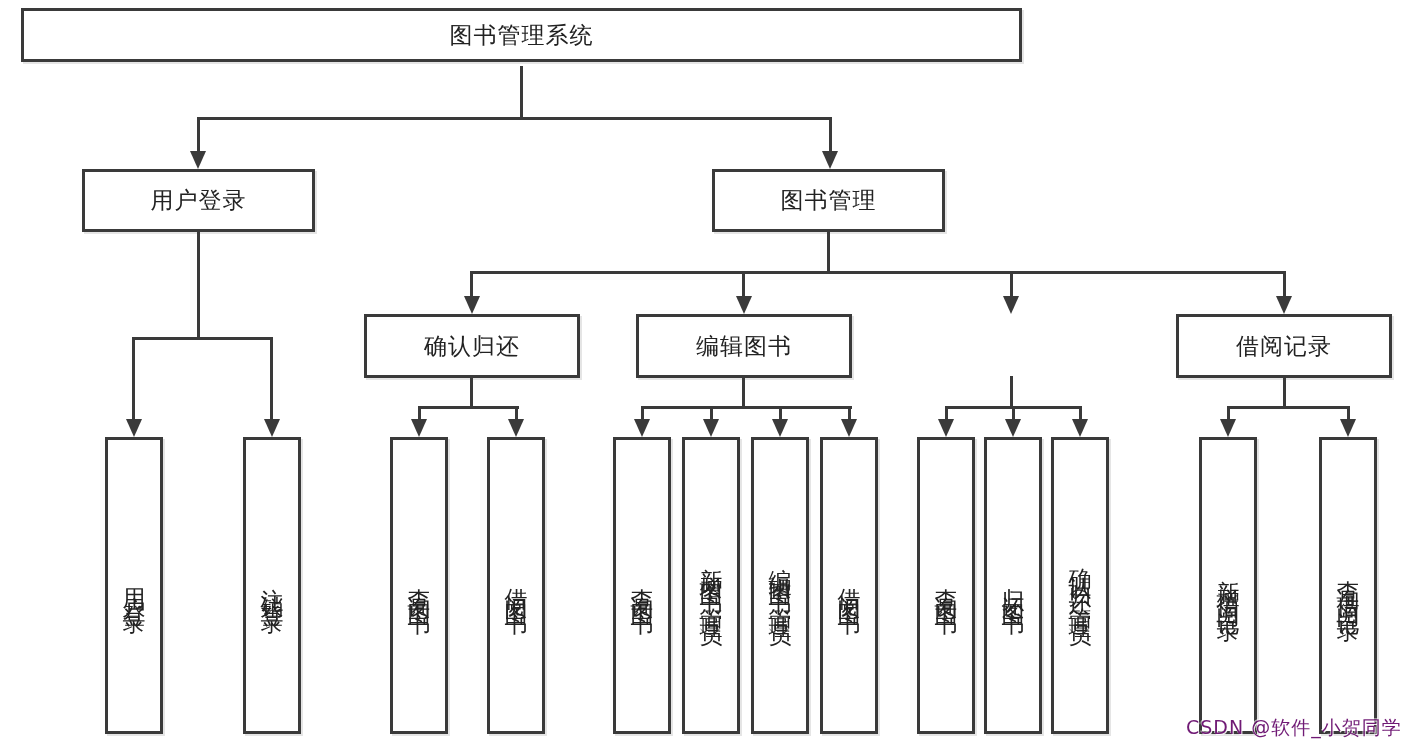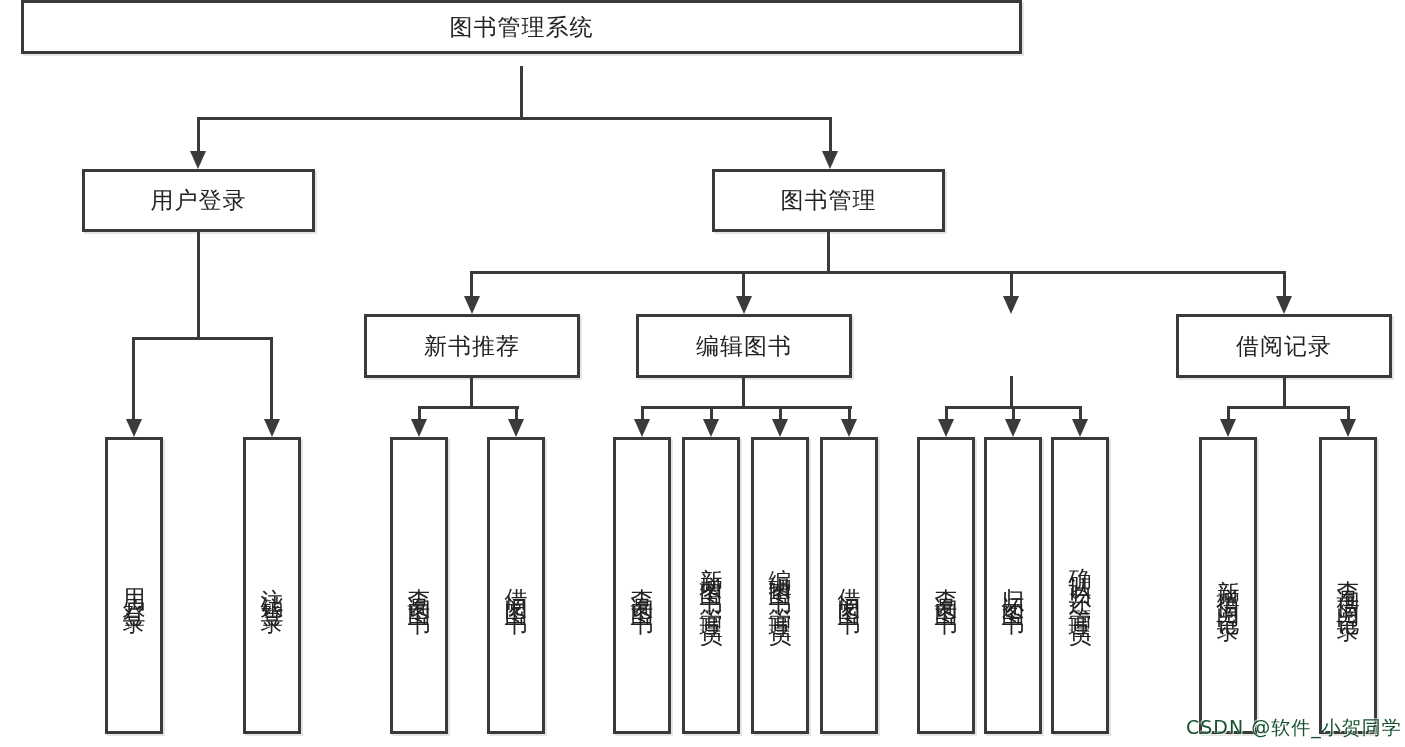--- a/index.html
+++ b/index.html
@@ -40,33 +40,33 @@
     width: 0; height: 0;
     border-left: 8px solid transparent;
     border-right: 8px solid transparent;
     border-top: 18px solid #3a3a3a;
   }
   .watermark {
     position: absolute;
     left: 1186px;
     top: 715px;
     font-size: 19px;
-    color: #14532d;
+    color: #701a75;
     letter-spacing: 1px;
     white-space: nowrap;
     z-index: 20;
     text-shadow: 1px 1px 0 rgba(255,255,255,0.9), -1px -1px 0 rgba(255,255,255,0.6);
   }
 </style>
 </head>
 <body>
 
 <div id="stage">
 
-  <div class="node hnode" style="left:21px; top:0; width:1001px; height:54px;text-align:center;">
+  <div class="node hnode" style="left:21px; top:8px; width:1001px; height:54px;text-align:center;">
     <span>图书管理系统</span>
   </div>
 
   <div class="line" style="left:520px; top:66px; width:3px; height:54px;"></div>
   <div class="line" style="left:197px; top:117px; width:634px; height:3px;"></div>
   <div class="line" style="left:197px; top:117px; width:3px; height:35px;"></div>
   <div class="arrow-down" style="left:190px; top:151px;"></div>
   <div class="line" style="left:829px; top:117px; width:3px; height:35px;"></div>
   <div class="arrow-down" style="left:822px; top:151px;"></div>
 
@@ -89,21 +89,21 @@
   <div class="line" style="left:470px; top:271px; width:3px; height:26px;"></div>
   <div class="arrow-down" style="left:464px; top:296px;"></div>
   <div class="line" style="left:742px; top:271px; width:3px; height:26px;"></div>
   <div class="arrow-down" style="left:736px; top:296px;"></div>
   <div class="line" style="left:1010px; top:271px; width:3px; height:26px;"></div>
   <div class="arrow-down" style="left:1003px; top:296px;"></div>
   <div class="line" style="left:1283px; top:271px; width:3px; height:26px;"></div>
   <div class="arrow-down" style="left:1276px; top:296px;"></div>
 
   <div class="node hnode" style="left:364px; top:314px; width:216px; height:64px;">
-    <span>新书推荐</span>
+    <span>确认归还</span>
   </div>
   <div class="node hnode" style="left:636px; top:314px; width:216px; height:64px;">
     <span>编辑图书</span>
   </div>
   <div class="node hnode" style="left:1176px; top:314px; width:216px; height:64px;">
     <span>借阅记录</span>
   </div>
 
   <div class="line" style="left:470px; top:376px; width:3px; height:33px;"></div>
   <div class="line" style="left:418px; top:406px; width:101px; height:3px;"></div>

